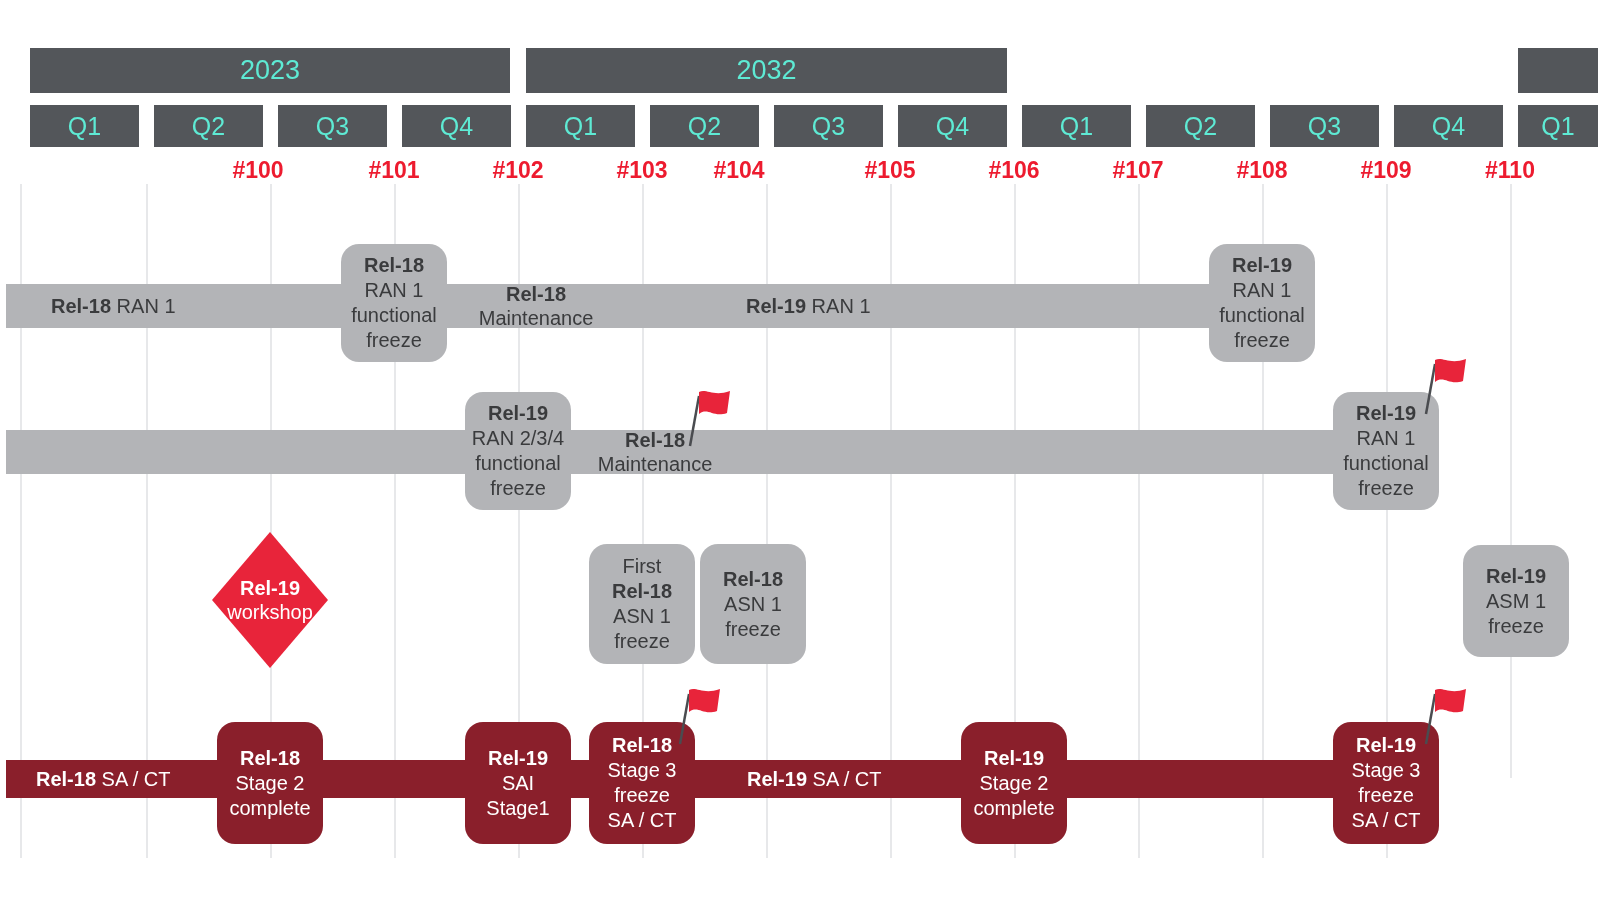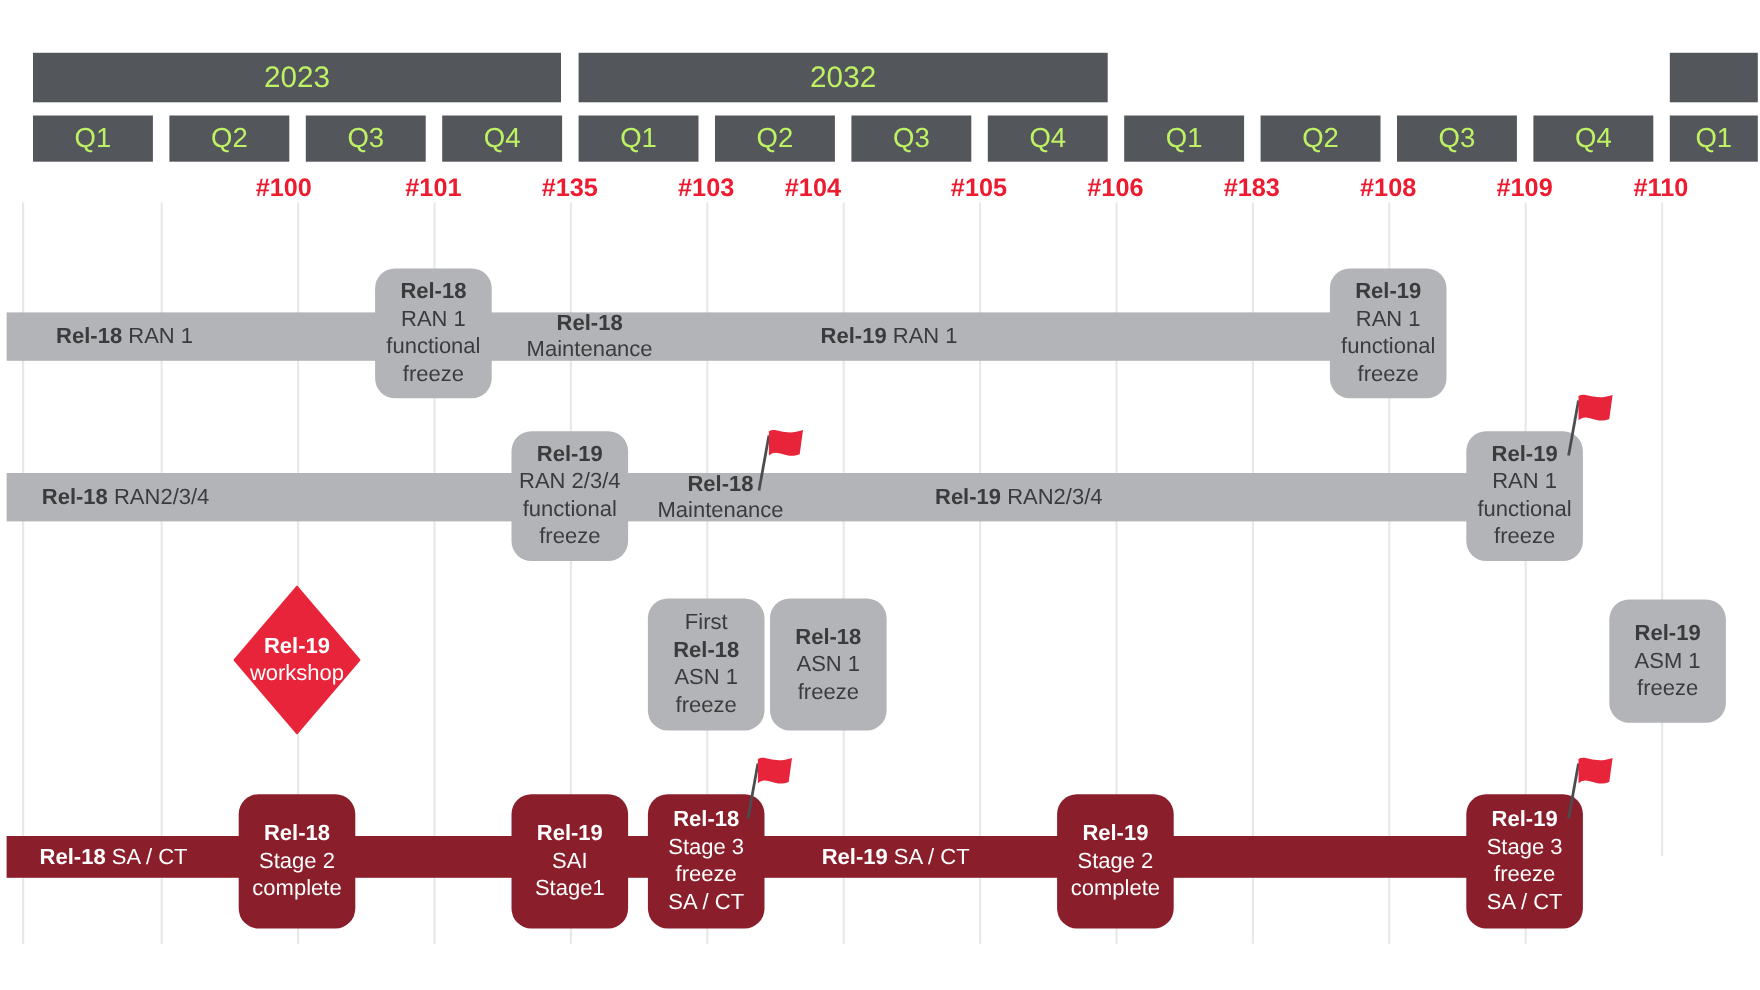--- a/index.html
+++ b/index.html
@@ -2,21 +2,21 @@
 <html><head>
 <meta charset="utf-8">
 <style>
   html,body { margin:0; padding:0; background:#ffffff; }
   .stage {
     position:relative; width:1600px; height:900px; background:#ffffff;
     font-family:"Liberation Sans", sans-serif; overflow:hidden;
   }
   
   .band {
-    position:absolute; background:#53565a; color:#bef264;
+    position:absolute; background:#53565a; color:#5eead4;
     display:flex; align-items:center; justify-content:center;
   }
   .year    { top:48px;  height:45px; font-size:27px; }
   .quarter { top:105px; height:42px; font-size:25px; }
   
   .meeting {
     position:absolute; top:157px; width:110px; text-align:center;
     color:#ed1b2f; font-weight:bold; font-size:23px;
   }
   
@@ -103,26 +103,26 @@
     </div>
   <div class="band quarter" style="left:1394px;width:109px;">
       <span>Q4</span>
     </div>
   <div class="band quarter" style="left:1518px;width:80px;">
       <span>Q1</span>
     </div>
 
   <div class="meeting" style="left:203px;">#100</div>
   <div class="meeting" style="left:339px;">#101</div>
-  <div class="meeting" style="left:463px;">#135</div>
+  <div class="meeting" style="left:463px;">#102</div>
   <div class="meeting" style="left:587px;">#103</div>
   <div class="meeting" style="left:684px;">#104</div>
   <div class="meeting" style="left:835px;">#105</div>
   <div class="meeting" style="left:959px;">#106</div>
-  <div class="meeting" style="left:1083px;">#183</div>
+  <div class="meeting" style="left:1083px;">#107</div>
   <div class="meeting" style="left:1207px;">#108</div>
   <div class="meeting" style="left:1331px;">#109</div>
   <div class="meeting" style="left:1455px;">#110</div>
 
   <div class="gridline" style="left:20px;"></div>
   <div class="gridline" style="left:146px;"></div>
   <div class="gridline" style="left:270px;"></div>
   <div class="gridline" style="left:394px;"></div>
   <div class="gridline" style="left:518px;"></div>
   <div class="gridline" style="left:642px;"></div>
@@ -148,36 +148,34 @@
   </div>
   <div class="bar-label dark" style="left:746px;top:284px;"><span class="b">Rel-19</span> <span>RAN 1</span></div>
   <div class="mbox gray" style="left:1209px;top:244px;height:118px;">
     <div class="b">Rel-19</div>
     <div>RAN 1</div>
     <div>functional</div>
     <div>freeze</div>
   </div>
 
   <div class="bar gray" style="left:6px;top:430px;width:1382px;height:44px;"></div>
-  <div class="bar-label dark" style="left:38px;top:430px;"><span class="b">Rel-18</span> <span>RAN2/3/4</span></div>
   <div class="mbox gray" style="left:465px;top:392px;height:118px;">
     <div class="b">Rel-19</div>
     <div>RAN 2/3/4</div>
     <div>functional</div>
     <div>freeze</div>
   </div>
   <div class="bar-label2" style="left:555px;top:428px;width:200px;">
     <div class="b">Rel-18</div>
     <div>Maintenance</div>
   </div>
   <svg class="flag" style="left:682px;top:388px;" width="50" height="60" viewBox="0 0 50 60">
     <path d="M8 58 L17 8" stroke="#4a4c50" stroke-width="2.5" fill="none"></path>
     <path d="M17 4 C24 0 31 9 48 3 L45 25 C31 30 26 19 17 26 Z" fill="#e8243a"></path>
   </svg>
-  <div class="bar-label dark" style="left:850px;top:430px;"><span class="b">Rel-19</span> <span>RAN2/3/4</span></div>
   <div class="mbox gray" style="left:1333px;top:392px;height:118px;">
     <div class="b">Rel-19</div>
     <div>RAN 1</div>
     <div>functional</div>
     <div>freeze</div>
   </div>
   <svg class="flag" style="left:1418px;top:356px;" width="50" height="60" viewBox="0 0 50 60">
     <path d="M8 58 L17 8" stroke="#4a4c50" stroke-width="2.5" fill="none"></path>
     <path d="M17 4 C24 0 31 9 48 3 L45 25 C31 30 26 19 17 26 Z" fill="#e8243a"></path>
   </svg>

